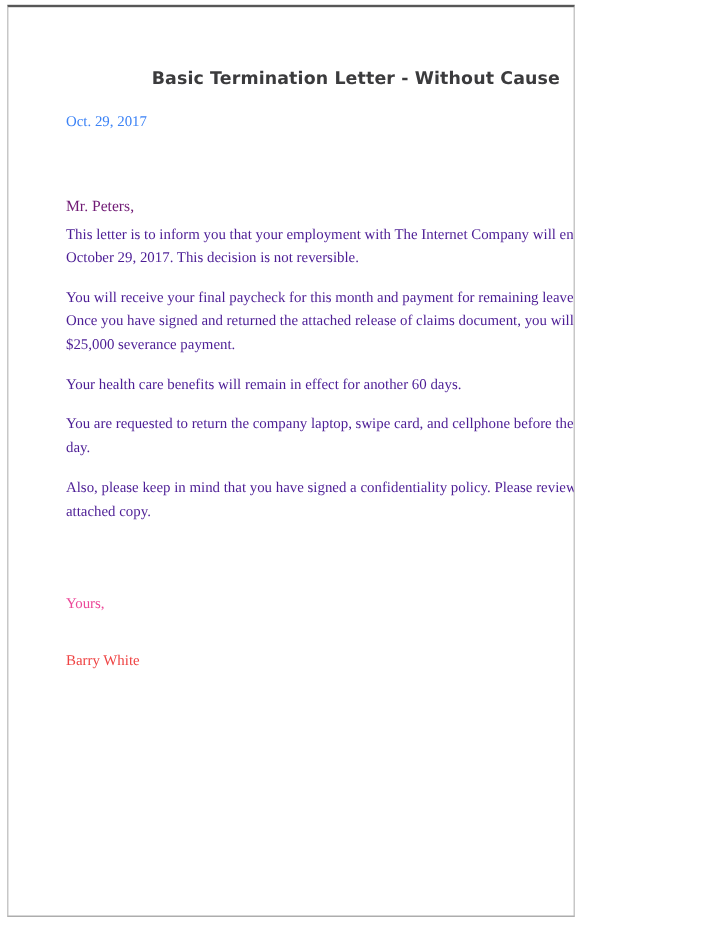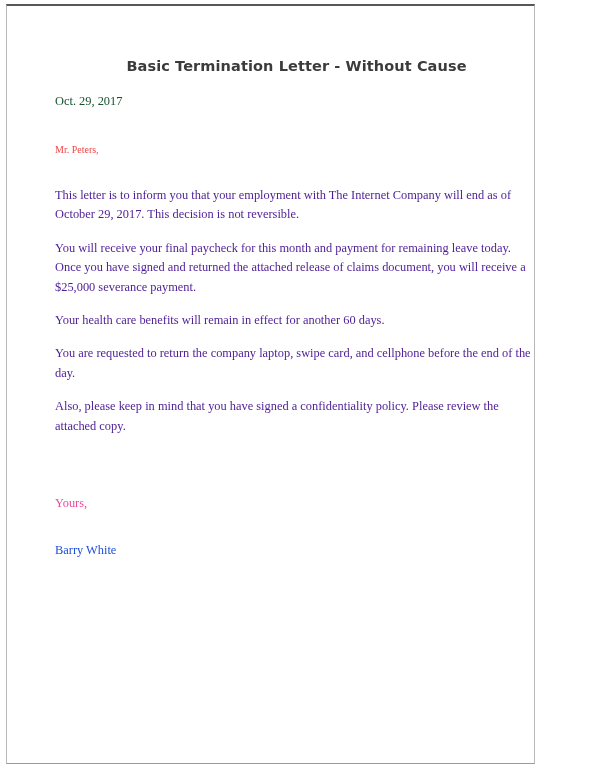--- a/index.html
+++ b/index.html
@@ -12,21 +12,21 @@
     width: 600px;
     height: 776px;
     font-family: "Liberation Serif", "DejaVu Serif", serif;
     -webkit-font-smoothing: antialiased;
   }
 
   .page-sheet {
     position: absolute;
     left: 6px;
     top: 4px;
-    width: 529px;
+    width: 473px;
     height: 760px;
     background: #ffffff;
     border-left: 1px solid #b9b9b9;
     border-right: 1px solid #b9b9b9;
     border-bottom: 1px solid #9a9a9a;
     border-top: 2px solid #575757;
     box-sizing: border-box;
     overflow: hidden;
   }
 
@@ -48,30 +48,30 @@
     left: 0;
     top: 52px;
     width: 483px;
   }
 
   .letter-date {
     position: absolute;
     left: 0;
     top: 86px;
     font-size: 12.4px;
-    color: #14532d;
+    color: #3b82f6;
     line-height: 19px;
   }
 
   .letter-salutation {
     position: absolute;
     left: 0;
-    top: 134px;
-    font-size: 10px;
-    color: #ef4444;
+    top: 156px;
+    font-size: 13px;
+    color: #701a75;
     line-height: 19px;
   }
 
   .letter-paragraphs {
     position: absolute;
     left: 0;
     top: 180px;
     width: 483px;
   }
 
@@ -92,21 +92,21 @@
 
   .closing-salutation {
     font-size: 12.4px;
     color: #ec4899;
     line-height: 19px;
     margin: 0;
   }
 
   .closing-signature {
     font-size: 12.4px;
-    color: #1d4ed8;
+    color: #ef4444;
     line-height: 19px;
     margin: 28px 0 0 0;
   }
 </style>
 </head>
 <body>
 
 <div class="page-sheet">
   <div class="letter-body">
 

